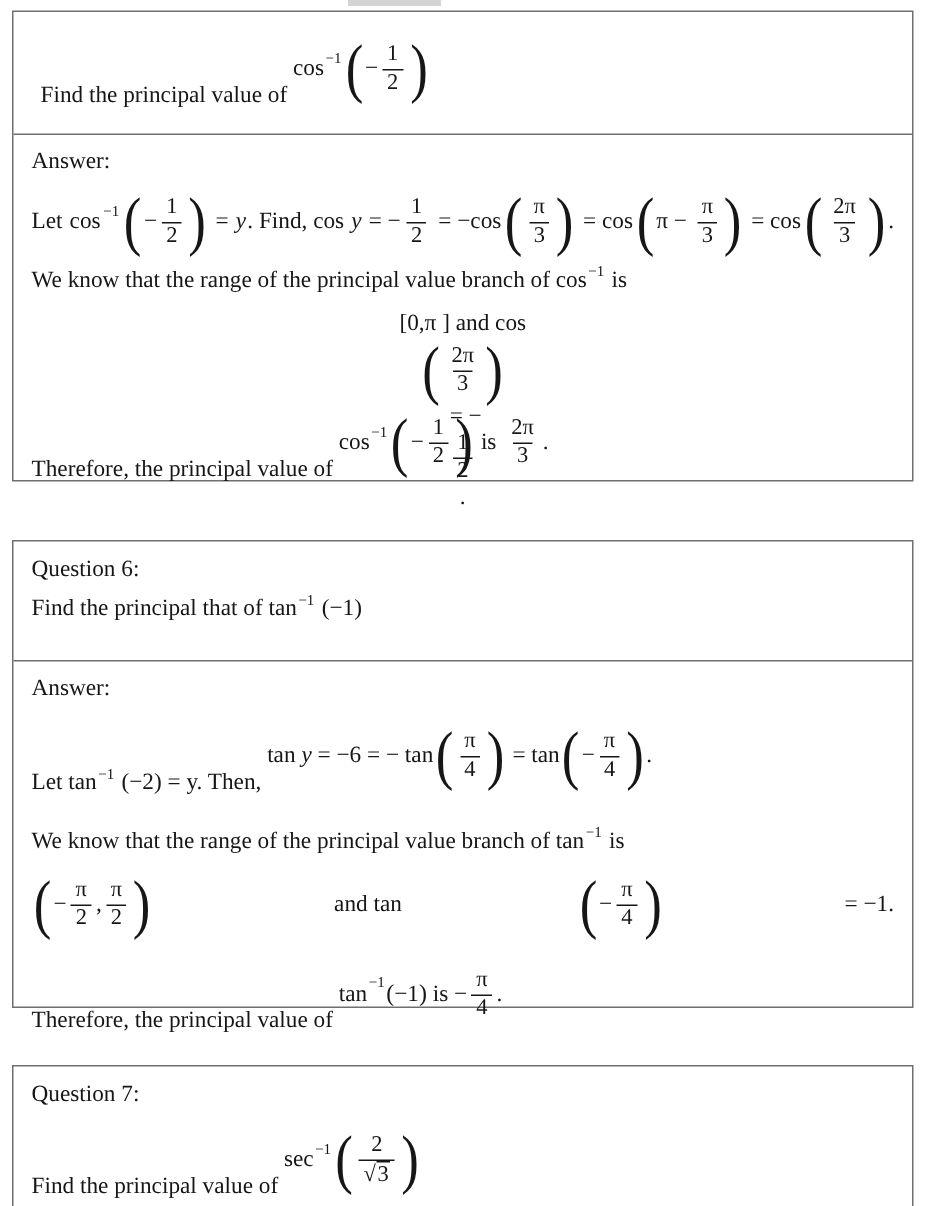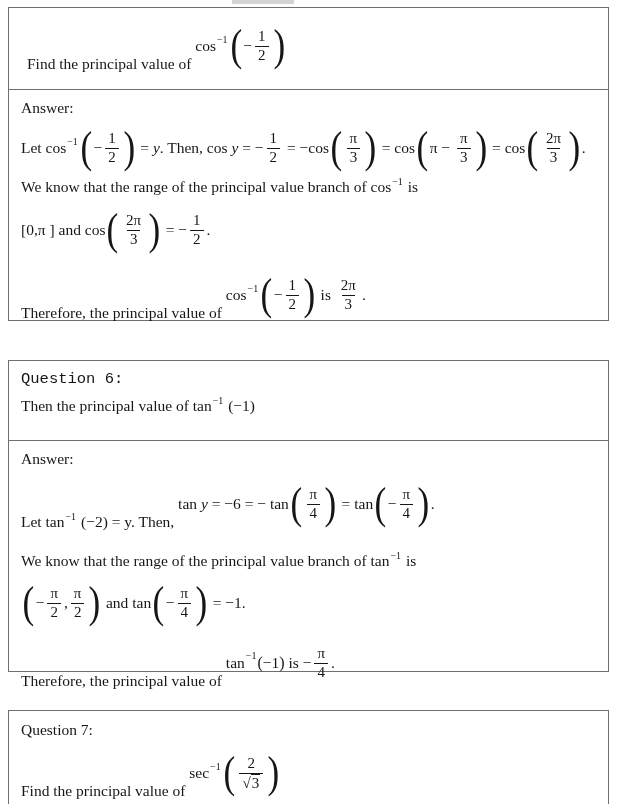--- a/index.html
+++ b/index.html
@@ -17,21 +17,21 @@
   .tbl-q7 { top:710px; height:110px; }
   .row { padding:6px 12px 0 12px; }
   .row-sep { border-top:1px solid var(--bc); }
   .r-q5q { height:81px; }
   .r-q5a { height:231px; }
   .r-q6q { height:79px; }
   .r-q6a { height:231px; }
   .plainline { line-height:19px; }
   .tline { line-height:19px; }
   
-  .mline { display:flex; align-items:center; height:46px; }
+  .mline { display:flex; align-items:center; height:46px;justify-content:space-between; }
   
   .bline { display:block; }
   .mt, .mi { white-space:pre; }
   .mi { font-style:italic; }
   .ms { font-size:10px; position:relative; top:-7px; padding:0 1px; white-space:pre; }
   .frac { display:inline-flex; flex-direction:column; align-items:center; vertical-align:middle;
           text-align:center; margin:0 3px; line-height:1.12; font-size:15px; }
   .frac .num { padding:0 3px 1px 3px; }
   .frac .den { border-top:1px solid var(--ink); padding:0 3px; }
   .pg { display:inline-flex; align-items:center; vertical-align:middle; }
@@ -39,23 +39,23 @@
         transform:scaleX(.8); font-weight:normal; }
   .np { font-size:16px; }
   .up { display:inline-flex; align-items:center; position:relative; top:-18px; vertical-align:baseline; }
   .radsign { display:inline-block; }
   .radbar { display:inline-block; border-top:1px solid var(--ink); padding:0 1px; }
   
   .q5-qline   { margin:28px 0 0 6px; }
   .q5-label   { margin-top:2px; }
   .q5-work    { margin-top:8px; }
   .q5-intro   { margin-top:6px; }
-  .q5-range   { margin-top:9px; }
+  .q5-range   { margin-top:9px;flex-direction:column; }
   .q5-concl   { margin-top:38px; }
-  .q6-label   { margin-top:3px;font-family:Liberation Mono, monospace; }
+  .q6-label   { margin-top:3px; }
   .q6-qline   { margin-top:7px; }
   .q6a-label  { margin-top:2px; }
   .q6-work    { margin-top:32px; }
   .q6-intro   { margin-top:7px; }
   .q6-range   { margin-top:8px; }
   .q6-concl   { margin-top:37px; }
   .q7-label   { margin-top:3px; }
   .q7-qline   { margin-top:30px; }
 </style>
 </head>
@@ -91,21 +91,21 @@
             <span class="bp">(</span>
             <span class="mt">−</span>
             <span class="frac">
               <span class="num">1</span>
               <span class="den">2</span>
             </span>
             <span class="bp">)</span>
           </span>
           <span class="mt"> = </span>
           <span class="mi">y</span>
-          <span class="mt">. Then, cos </span>
+          <span class="mt">. Find, cos </span>
           <span class="mi">y</span>
           <span class="mt"> = −</span>
           <span class="frac">
             <span class="num">1</span>
             <span class="den">2</span>
           </span>
           <span class="mt"> = −cos</span>
           <span class="pg">
             <span class="bp">(</span>
             <span class="frac">
@@ -171,21 +171,21 @@
               <span class="den">3</span>
             </span>
             <span class="mt">.</span>
           </span></div>
     </div>
   </div>
 
   <div class="tbl tbl-q6">
     <div class="row r-q6q">
       <div class="plainline q6-label">Question 6:</div>
-      <div class="tline q6-qline"><span class="mt">Then the principal value of tan</span><span class="ms">−1</span><span class="mt"> (−1)</span></div>
+      <div class="tline q6-qline"><span class="mt">Find the principal that of tan</span><span class="ms">−1</span><span class="mt"> (−1)</span></div>
     </div>
     <div class="row row-sep r-q6a">
       <div class="plainline q6a-label">Answer:</div>
       <div class="bline q6-work"><span class="mt">Let tan</span><span class="ms">−1</span><span class="mt"> (−2) = y. Then, </span><span class="up">
             <span class="mt">tan </span>
             <span class="mi">y</span>
             <span class="mt"> = −6 = − tan</span>
             <span class="pg">
               <span class="bp">(</span>
               <span class="frac">

